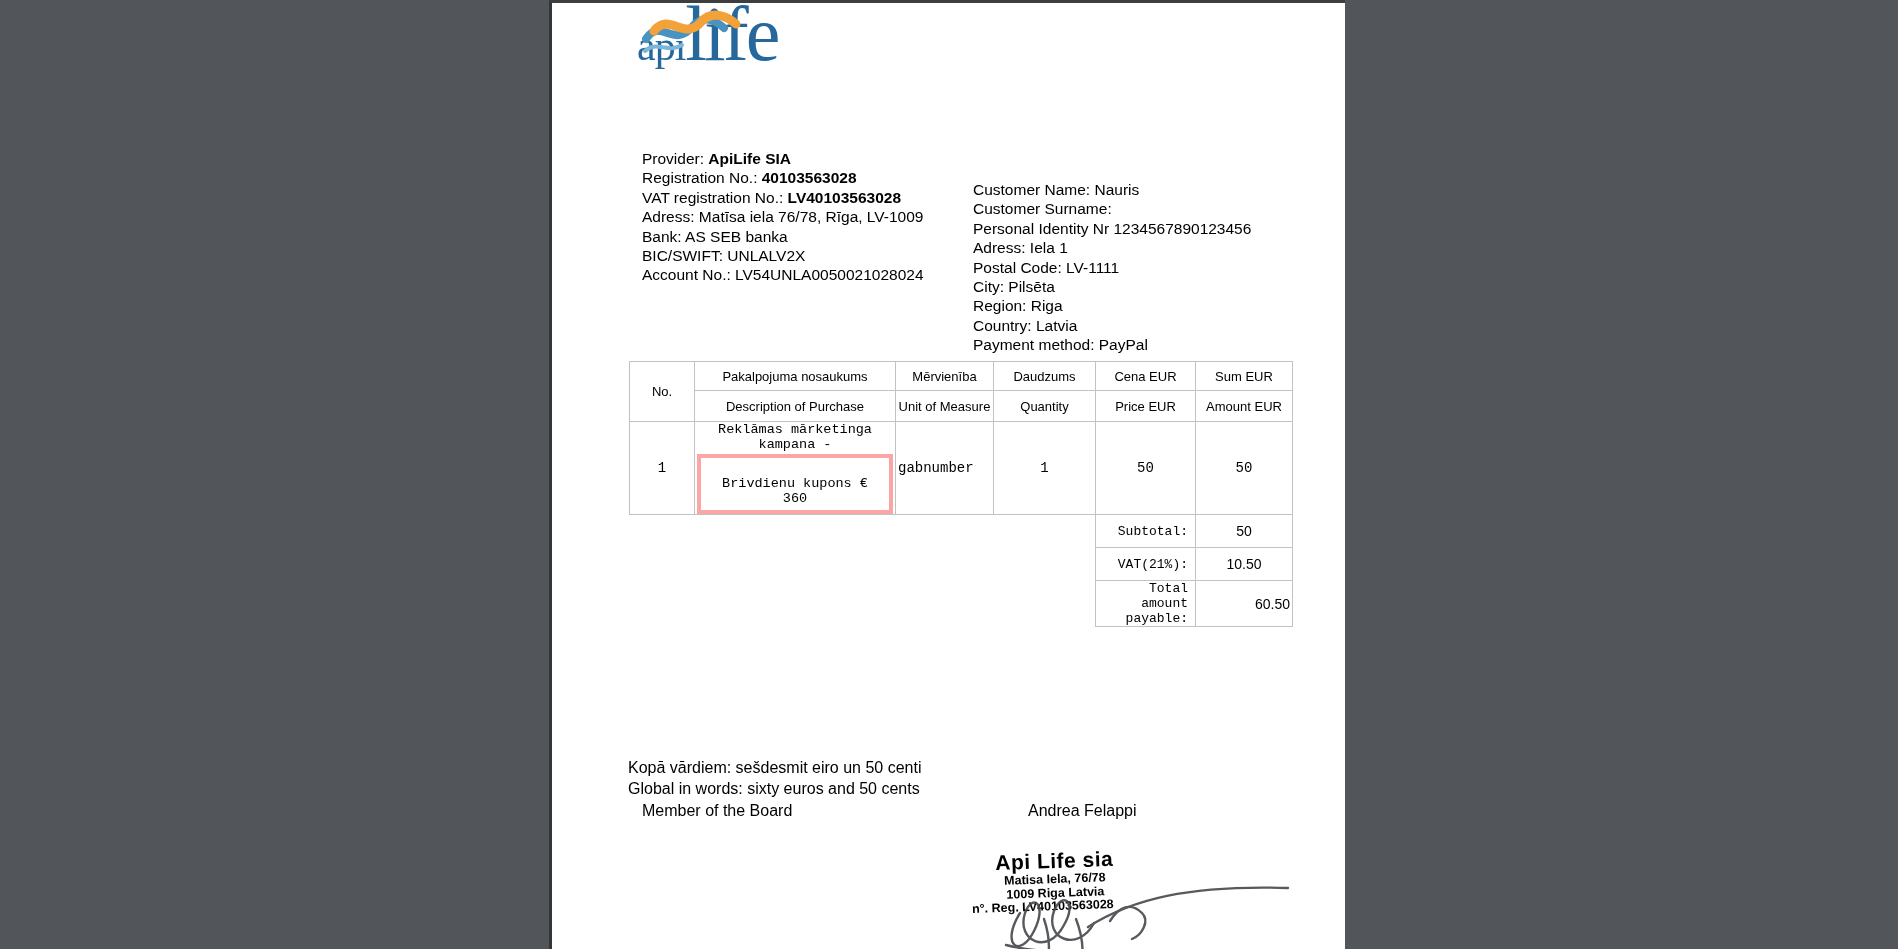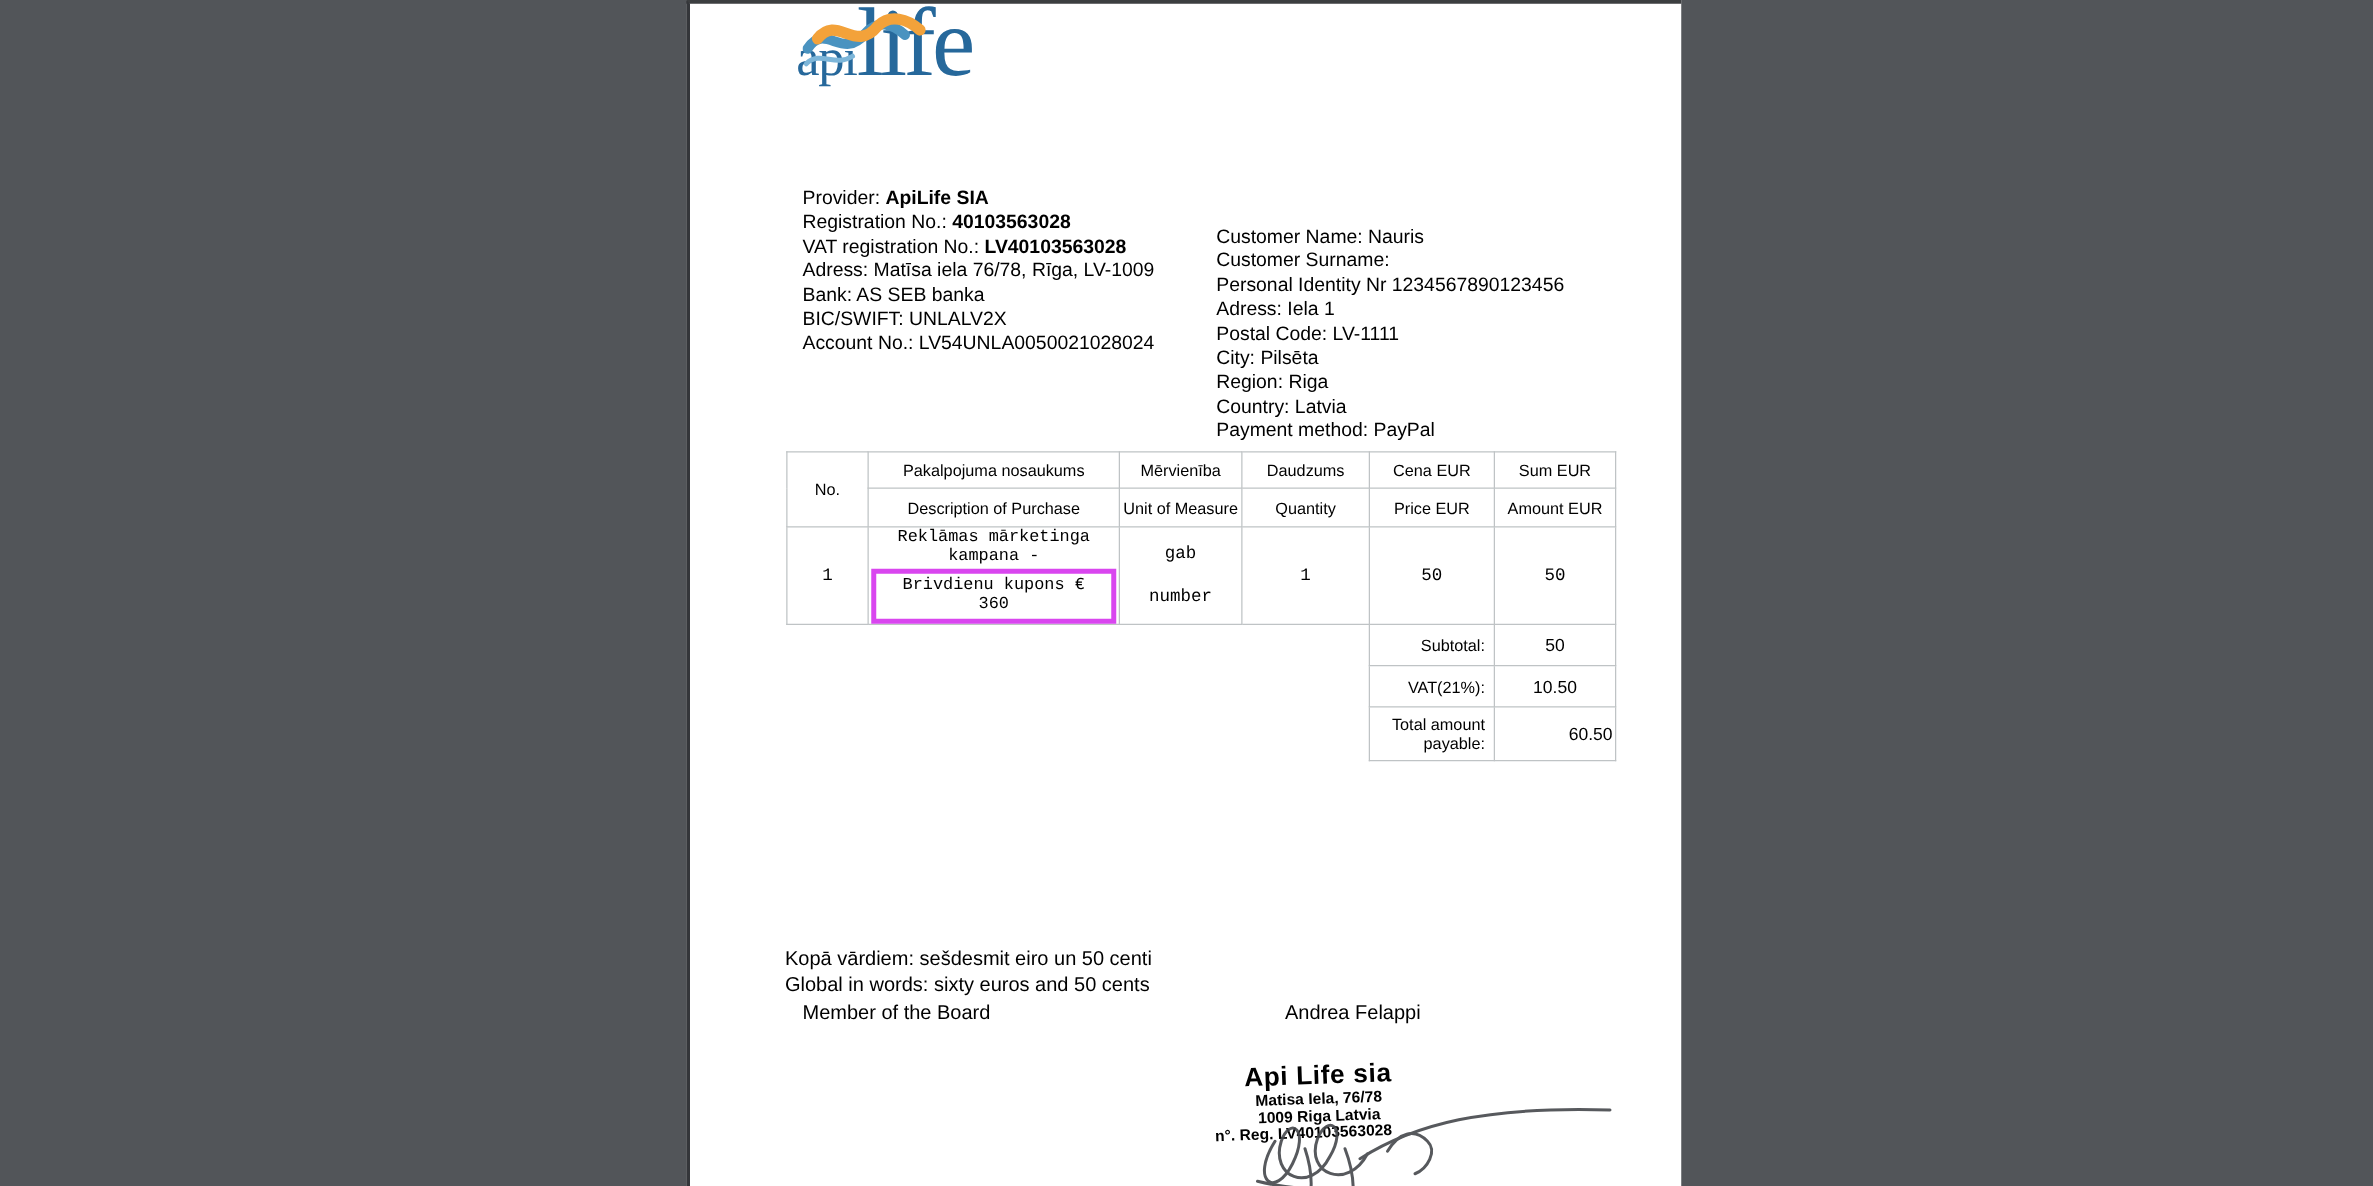--- a/index.html
+++ b/index.html
@@ -33,28 +33,28 @@
   .party b { font-weight:bold; }
 
   
   .invoice-table { position:absolute; left:77px; top:358px; border-collapse:collapse; table-layout:fixed; }
   .invoice-table td { border:1px solid #bfc3c5; text-align:center; vertical-align:middle; padding:0 2px; }
   .invoice-table tr.h1 td { height:29px; font-size:13px; }
   .invoice-table tr.h2 td { height:31px; font-size:13px; }
   .invoice-table tr.data td { height:78px; font-size:14px;font-family:Liberation Mono, monospace; }
   .desc-line1 { font-size:13.5px; }
   .desc-box {
-    display:inline-block; border:4px solid #d946ef; padding:2px 10px 4px;
+    display:inline-block; border:4px solid #fca5a5; padding:18px 10px 4px;
     margin-top:2px; font-size:13.5px;
   }
-  .unit-cell-inner { display:flex; flex-direction:column; align-items:center; row-gap:19px; font-size:14px; }
+  .unit-cell-inner { display:flex; flex-direction:row; align-items:flex-start; row-gap:19px; font-size:14px; }
   .invoice-table td.blank { border:none; }
   .invoice-table tr.t1 td, .invoice-table tr.t2 td { height:33px; }
   .invoice-table tr.t3 td { height:43px;text-align:right; }
-  .tlabel { text-align:right !important; font-size:13px; padding-right:7px !important; line-height:15px; }
+  .tlabel { text-align:right !important; font-size:13px; padding-right:7px !important; line-height:15px;font-family:Liberation Mono, monospace; }
   .tvalue { font-size:14px; }
 
   
   .rules { position:absolute; left:76px; top:634px; font-size:16px; line-height:21.6px; }
   .words { position:absolute; left:76px; top:754px; font-size:16px; line-height:21px; }
 
   
   .sig-role { position:absolute; left:90px; top:799px; font-size:16px; }
   .sig-name { position:absolute; left:476px; top:799px; font-size:16px; }
 

